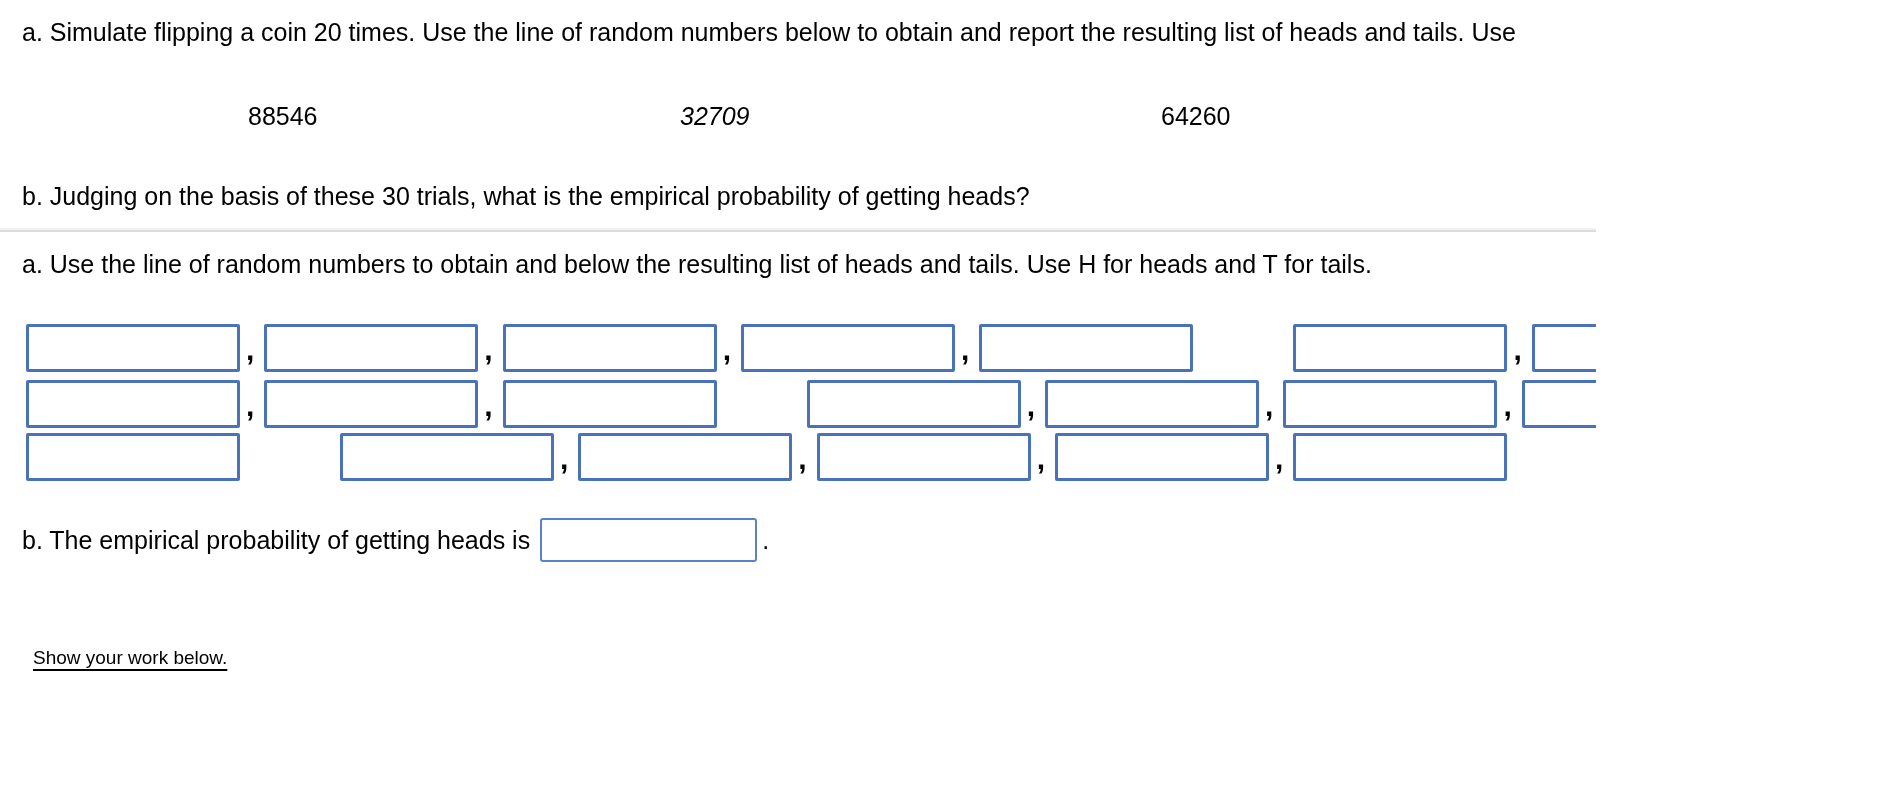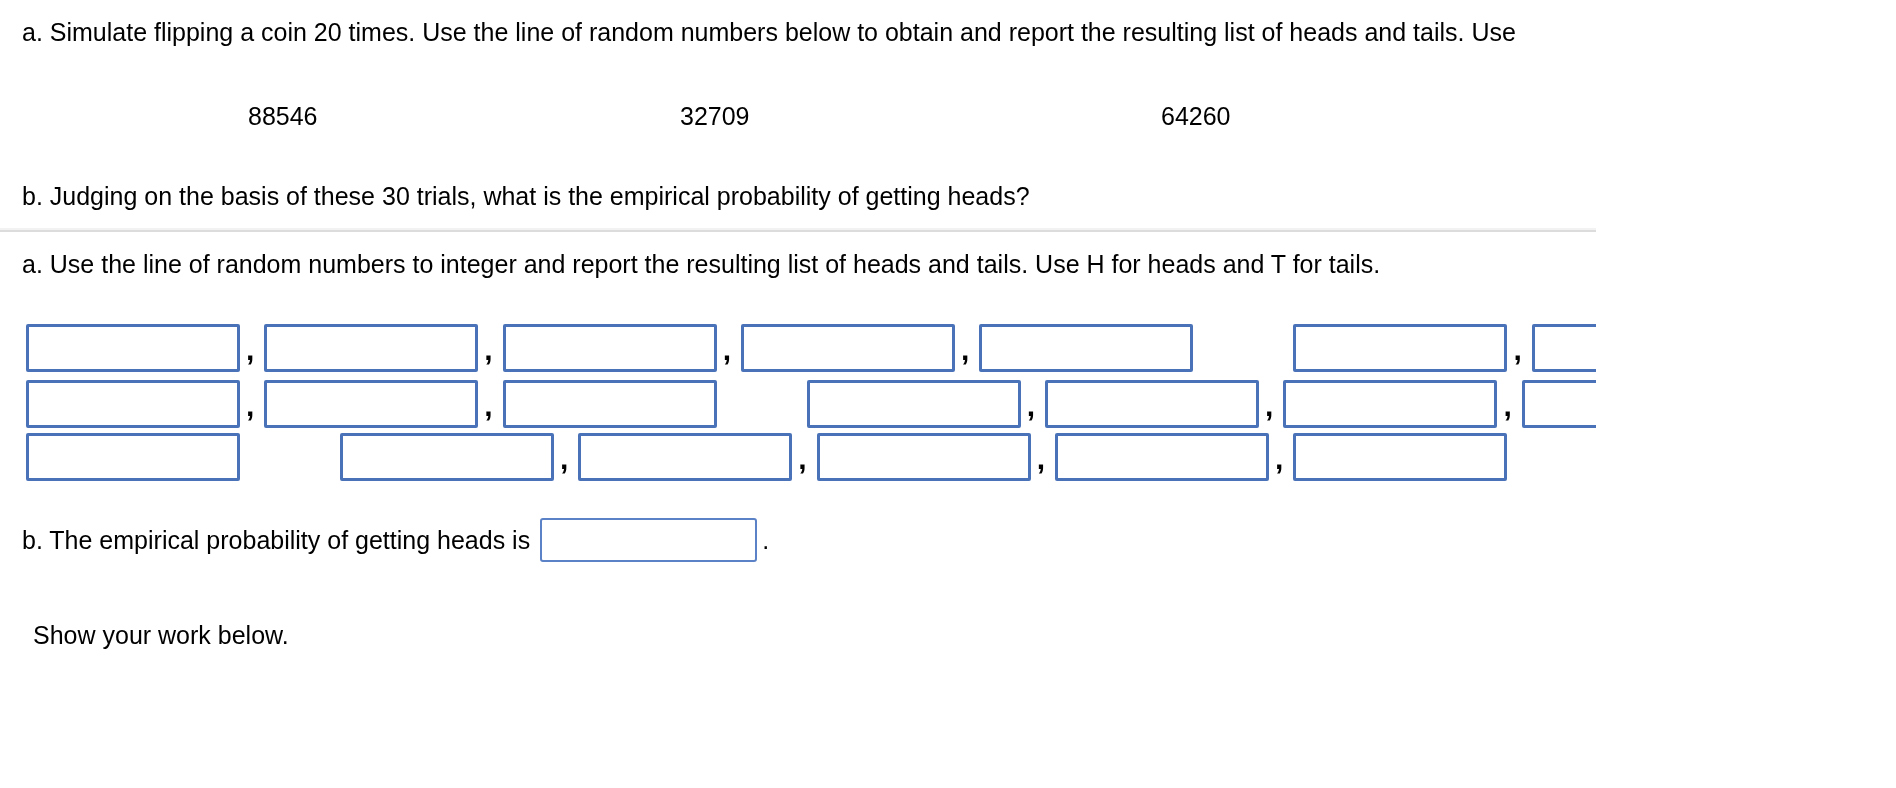--- a/index.html
+++ b/index.html
@@ -41,48 +41,48 @@
   .prob-box {
     width:217px; height:44px;
     border:2px solid #5b82c6; border-radius:3px;
     background:#fff; outline:none; margin-left:10px;
     font-size:24px; font-family:"Liberation Sans","DejaVu Sans",sans-serif;
     padding:0 8px; flex:0 0 auto;
   }
   .period { font-size:25px; margin-left:5px; }
   .hint { margin-left:22px; margin-top:2px; }
   .show-work {
-    display:inline-block; margin-left:33px; margin-top:56px;
-    font-size:25px; line-height:34px;
-    text-underline-offset:5px; text-decoration-thickness:2px;
+    display:inline-block; margin-left:33px; margin-top:79px;
+    font-size:19px; line-height:34px;
+    text-decoration:underline; text-underline-offset:5px; text-decoration-thickness:2px;
   }
 </style>
 </head>
 <body>
 
 <div class="page">
 
   
   <div class="q1">
     <div class="qtext">a. Simulate flipping a coin 20 times. Use the line of random numbers below to obtain and report the resulting list of heads and tails. Use</div>
   </div>
 
   <div class="numbers-row">
     <span class="rand-num" style="left:216px;margin-left:32px;">88546</span>
-    <span class="rand-num" style="left:680px;">32709</span>
+    <span class="rand-num" style="left:680px;font-style:italic;">32709</span>
     <span class="rand-num" style="left:1161px;">64260</span>
     <span class="rand-num" style="left:1636px;">11448</span>
   </div>
 
   <div class="q1b qtext">b. Judging on the basis of these 30 trials, what is the empirical probability of getting heads?</div>
 
   <div class="divider"></div>
 
   
-  <div class="q2a qtext">a. Use the line of random numbers to integer and report the resulting list of heads and tails. Use H for heads and T for tails.</div>
+  <div class="q2a qtext">a. Use the line of random numbers to obtain and below the resulting list of heads and tails. Use H for heads and T for tails.</div>
 
   <div class="answer-rows">
     <div class="answer-row">
         <input type="text" class="flip-box" style="">
         <span class="row-comma">,</span>
         <input type="text" class="flip-box" style="">
         <span class="row-comma">,</span>
         <input type="text" class="flip-box" style="">
         <span class="row-comma">,</span>
         <input type="text" class="flip-box" style="">

